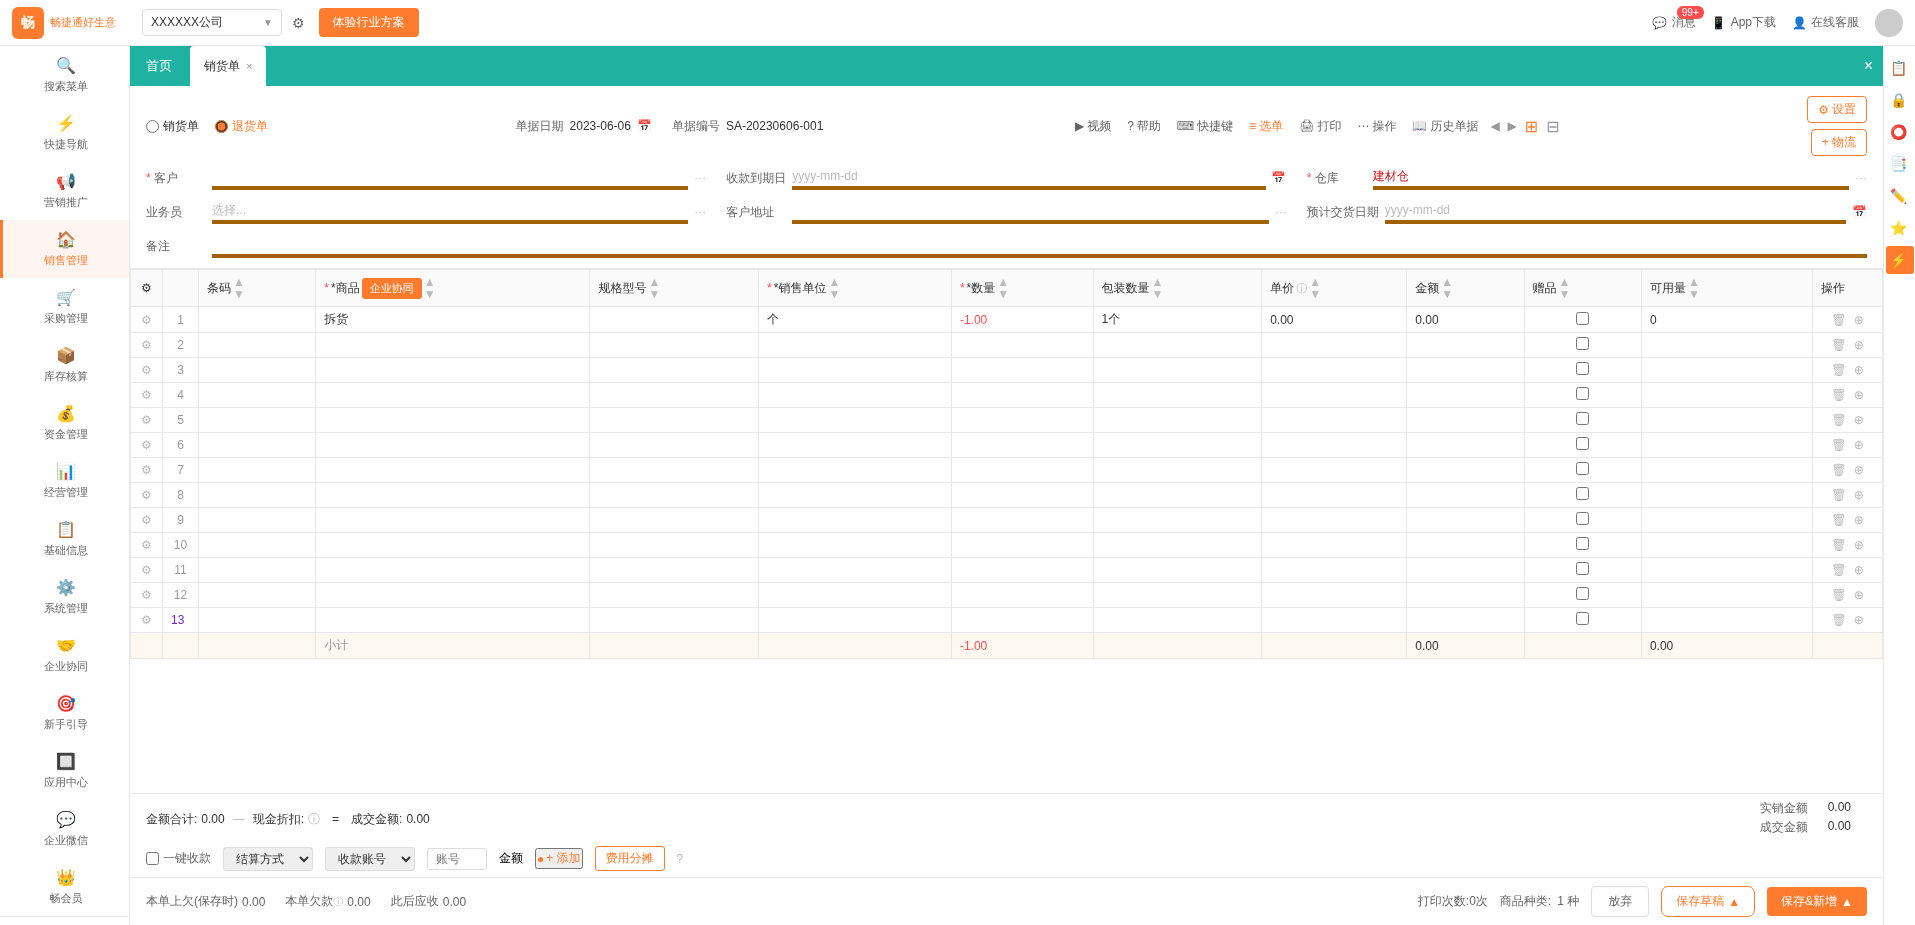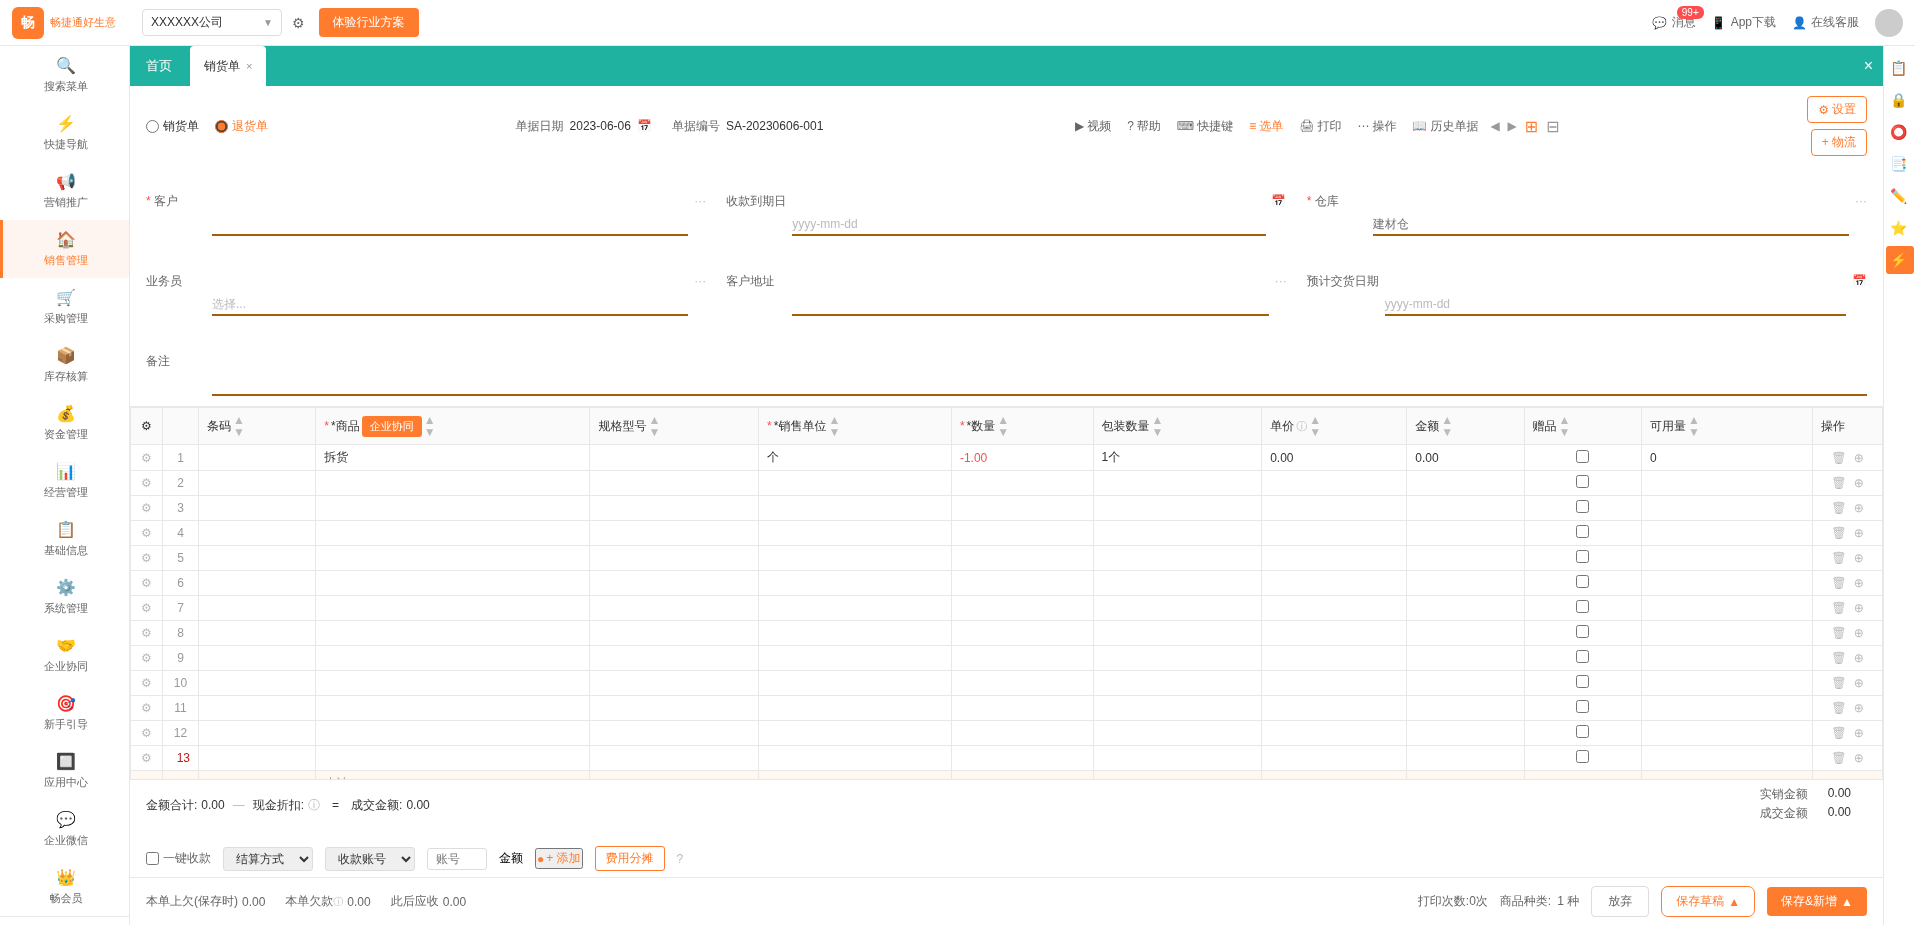--- a/index.html
+++ b/index.html
@@ -54,40 +54,40 @@
     .meta-value { color: #333; font-weight: 500; }
     .form-actions { display: flex; align-items: center; gap: 8px; }
     .action-btn { display: flex; align-items: center; gap: 3px; color: #666; cursor: pointer; font-size: 12px; padding: 2px 4px; }
     .settings-btn { background: #fff; border: 1px solid #ff7c2e; color: #ff7c2e; border-radius: 4px; padding: 4px 10px; cursor: pointer; display: flex; align-items: center; gap: 3px; }
     .logistics-btn { background: #fff; border: 1px solid #ff7c2e; color: #ff7c2e; border-radius: 4px; padding: 4px 10px; cursor: pointer; display: flex; align-items: center; gap: 3px; }
 
     .form-grid { display: grid; grid-template-columns: 1fr 1fr 1fr; gap: 10px 20px; align-items: center; }
     .form-row { display: flex; align-items: center; gap: 6px; }
     .form-field-label { color: #666; white-space: nowrap; min-width: 60px; }
     .required-star { color: #ff4d4f; }
-    .form-input { border: none; border-bottom: 2px solid #a16207; outline: none; flex: 1; padding: 3px 0; color: #737373; background: transparent; margin-top: 48px; }
+    .form-input { border: none; border-bottom: 4px solid #a16207; outline: none; flex: 1; padding: 3px 0; color: #b91c1c; background: transparent; }
     .form-input::placeholder { color: #bbb; }
     .ellipsis-btn { color: #bbb; cursor: pointer; }
     .cal-icon { color: #bbb; cursor: pointer; }
     .form-right-btns { display: flex; flex-direction: column; gap: 6px; align-items: flex-end; }
 
     
     .table-section { flex: 1; overflow: hidden; display: flex; flex-direction: column; background: #fff; }
     .scan-btn { background: #ff7c2e; color: #fff; border: none; border-radius: 3px; padding: 3px 8px; cursor: pointer; font-size: 11px; }
     .table-wrapper { flex: 1; overflow: auto; }
     table { width: 100%; border-collapse: collapse; }
     thead tr { background: #fafafa; }
     th { padding: 6px 8px; border: 1px solid #e8e8e8; color: #333; font-weight: normal; text-align: left; white-space: nowrap; font-size: 12px; }
     td { padding: 4px 8px; border: 1px solid #e8e8e8; color: #333; font-size: 12px; }
     .negative { color: #ff4d4f; }
     .subtotal-row td { background: #fff8f0; font-weight: 500; }
 
     
     .bottom-bar { background: #fff; border-top: 1px solid #e8e8e8; padding: 6px 16px; flex-shrink: 0; }
-    .summary-row { display: flex; align-items: center; gap: 12px; margin-bottom: 22px; }
+    .summary-row { display: flex; align-items: center; gap: 12px; margin-bottom: 8px; }
     .summary-item { display: flex; align-items: center; gap: 4px; color: #333; }
     .summary-value { color: #333; font-weight: 500; }
     .payment-row { display: flex; align-items: center; gap: 12px; }
     .checkbox-label { display: flex; align-items: center; gap: 4px; cursor: pointer; color: #666; }
     .payment-input { border: 1px solid #ddd; border-radius: 3px; padding: 3px 8px; width: 80px; color: #333; }
     .add-btn { color: #ff7c2e; cursor: pointer; display: flex; align-items: center; gap: 2px; }
     .expense-btn { border: 1px solid #ff7c2e; color: #ff7c2e; background: #fff; border-radius: 3px; padding: 3px 10px; cursor: pointer; }
     .help-icon { color: #bbb; cursor: pointer; }
 
     .footer-bar { background: #fff; border-top: 1px solid #e8e8e8; padding: 8px 16px; display: flex; align-items: center; flex-shrink: 0; }
@@ -647,21 +647,21 @@
       <td></td>
       <td style="text-align:center"><input type="checkbox" style=""></td>
       <td></td>
       <td style="text-align:center">
         <span style="color:#bbb;cursor:pointer;margin-right:4px">🗑</span>
         <span style="color:#bbb;cursor:pointer">⊕</span>
       </td>
     </tr>
               <tr>
       <td style="text-align:center"><span style="color:#bbb;cursor:pointer">⚙</span></td>
-      <td style="text-align:right;color:#b91c1c">13</td>
+      <td style="text-align:left;color:#6d28d9">13</td>
       <td></td>
       <td style="color:#333"></td>
       <td></td>
       <td></td>
       <td class=""></td>
       <td></td>
       <td></td>
       <td></td>
       <td style="text-align:center"><input type="checkbox" style=""></td>
       <td></td>

